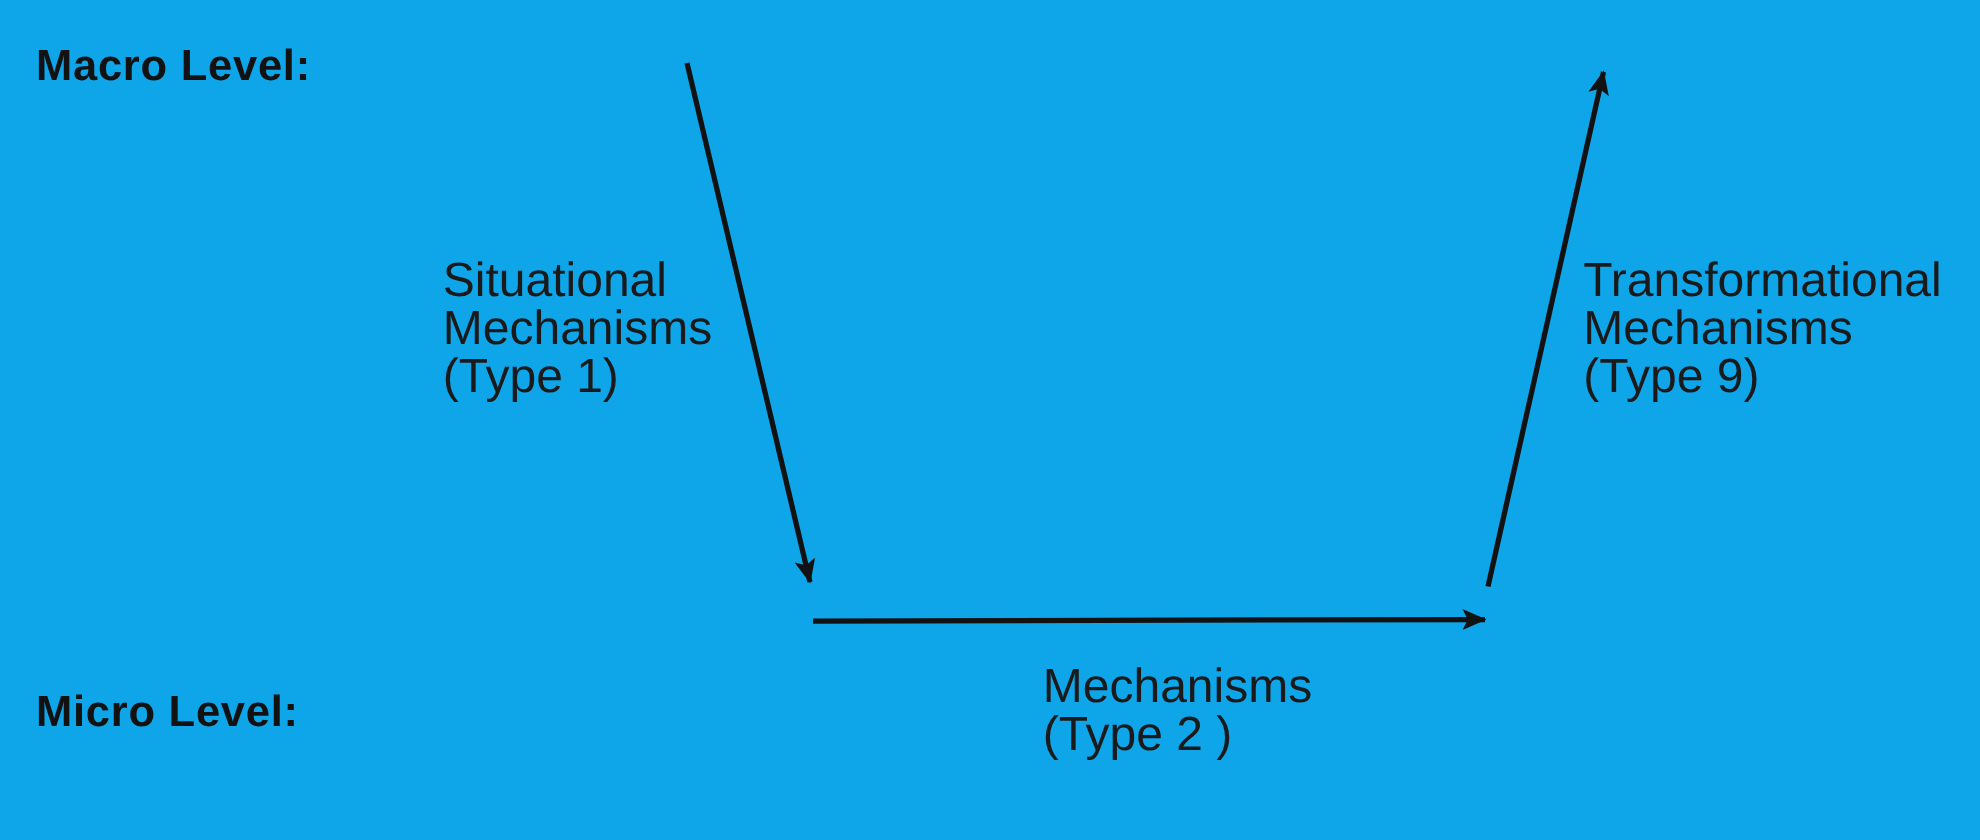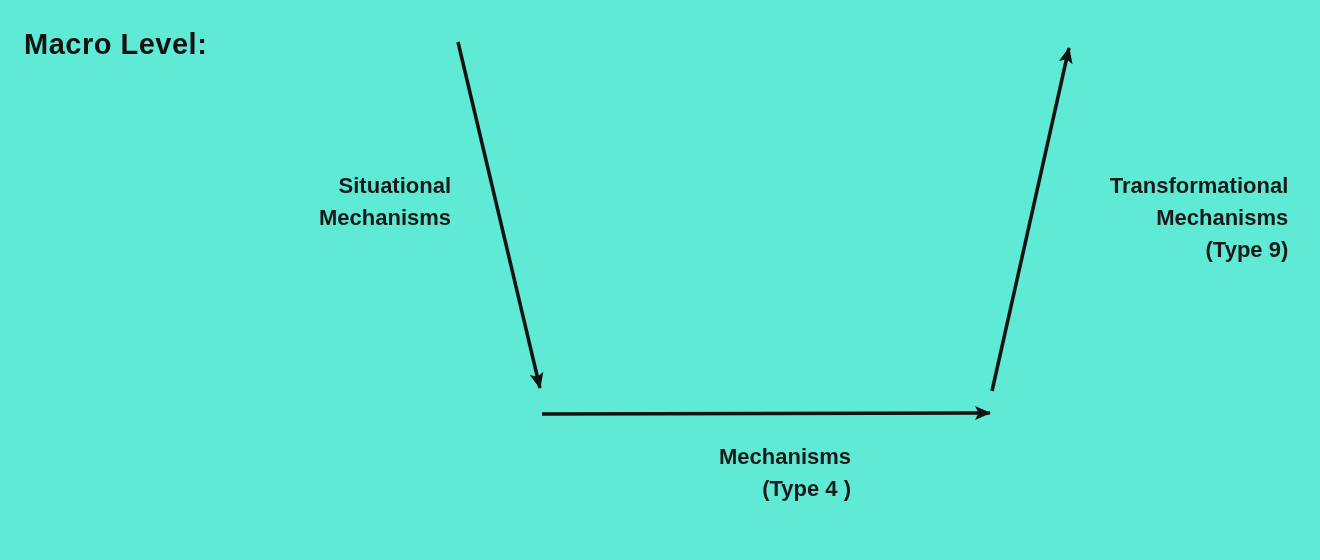--- a/index.html
+++ b/index.html
@@ -4,21 +4,21 @@
 <style>
   html, body {
     margin: 0;
     padding: 0;
     background: #ffffff;
   }
   .diagram-canvas {
     position: relative;
     width: 1320px;
     height: 560px;
-    background: #5eead4;
+    background: #0ea5e9;
     font-family: "Liberation Sans", "DejaVu Sans", sans-serif;
     color: #121212;
     overflow: hidden;
   }
   .arrow-layer {
     position: absolute;
     top: 0;
     left: 0;
     width: 1320px;
     height: 560px;
@@ -28,29 +28,28 @@
     font-size: 29px;
     font-weight: 700;
     letter-spacing: 0.5px;
     color: #121212;
     white-space: nowrap;
   }
   .level-label.macro { left: 24px; top: 28px; }
   .level-label.micro { left: 24px; top: 459px; }
   .mech-label {
     position: absolute;
-    text-align: right;
-    font-size: 22px;
+    text-align: left;
+    font-size: 32px;
     line-height: 32px;
     color: #1a1a1a;
     white-space: nowrap;
-    font-weight: bold;
   }
   .mech-label.situational { left: 385px; top: 170px; transform: translateX(-50%); }
-  .mech-label.transformational { left: 1199px; top: 170px; transform: translateX(-50%); }
+  .mech-label.transformational { left: 1175px; top: 170px; transform: translateX(-50%); }
   .mech-label.action { left: 785px; top: 441px; transform: translateX(-50%); }
 </style>
 </head>
 <body>
 
 <div class="diagram-canvas">
 
   <svg class="arrow-layer" viewBox="0 0 1320 560" xmlns="http://www.w3.org/2000/svg" aria-hidden="true">
     <defs>
       <marker id="arrowhead" markerUnits="userSpaceOnUse" markerWidth="18" markerHeight="16" refX="15" refY="7" orient="auto">
@@ -60,30 +59,32 @@
 
     <line x1="458" y1="42" x2="540" y2="388" stroke="#121212" stroke-width="3.5" marker-end="url(#arrowhead)"></line>
 
     <line x1="542" y1="414" x2="990" y2="413" stroke="#121212" stroke-width="3.5" marker-end="url(#arrowhead)"></line>
 
     <line x1="992" y1="391" x2="1069" y2="48" stroke="#121212" stroke-width="3.5" marker-end="url(#arrowhead)"></line>
   </svg>
 
   <div class="level-label macro">Macro Level:</div>
 
+  <div class="level-label micro">Micro Level:</div>
 
   <div class="mech-label situational">
     <div>Situational</div>
     <div>Mechanisms</div>
+    <div>(Type 1)</div>
   </div>
 
   <div class="mech-label transformational">
     <div>Transformational</div>
     <div>Mechanisms</div>
     <div>(Type 9)</div>
   </div>
 
   <div class="mech-label action">
     <div>Mechanisms</div>
-    <div>(Type 4 )</div>
+    <div>(Type 2 )</div>
   </div>
 
 </div>
 
 </body></html>

